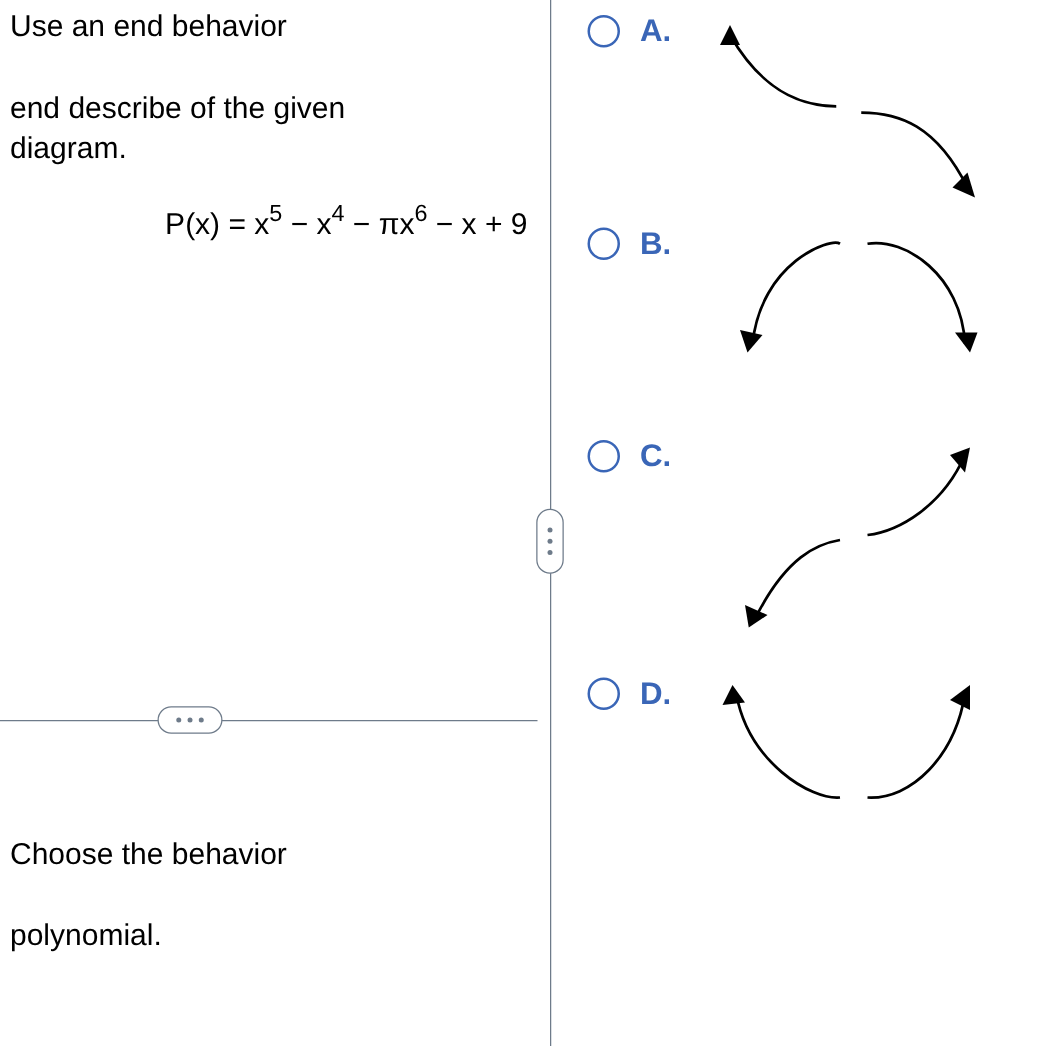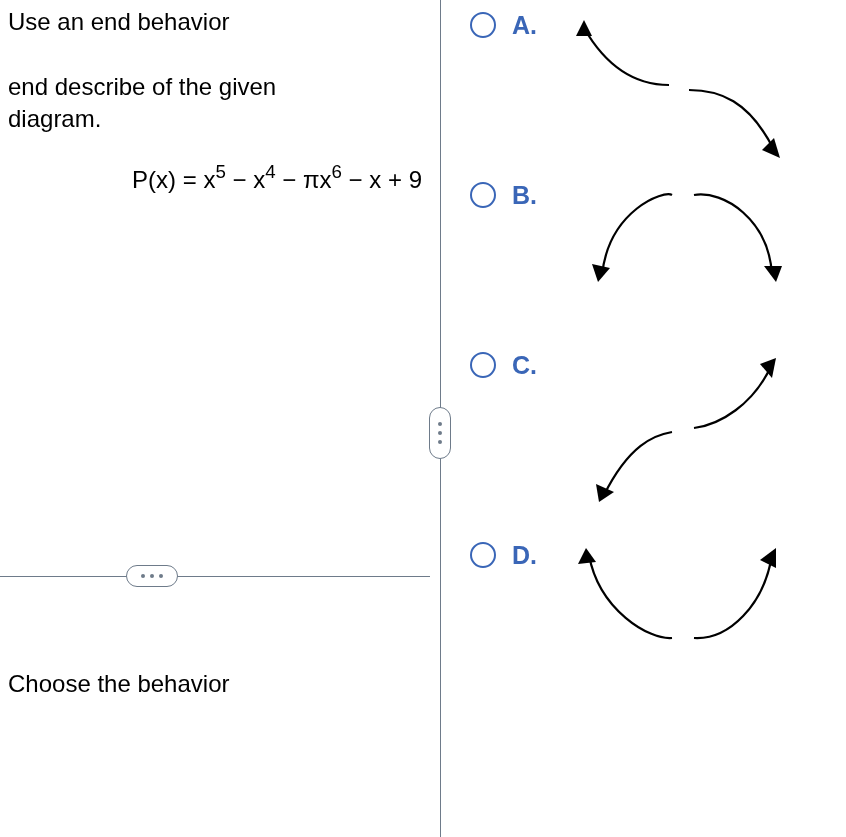--- a/index.html
+++ b/index.html
@@ -161,20 +161,21 @@
     <div class="pill">
       <div class="pill-dot"></div>
       <div class="pill-dot"></div>
       <div class="pill-dot"></div>
     </div>
   </div>
 
   <div class="instruct">
     <span>Choose the behavior</span><br>
     <br>
+    <span>polynomial.</span>
   </div>
 </div>
 
 <div class="vline"></div>
 <div class="vpill">
   <div class="pill-dot"></div>
   <div class="pill-dot"></div>
   <div class="pill-dot"></div>
 </div>
 

